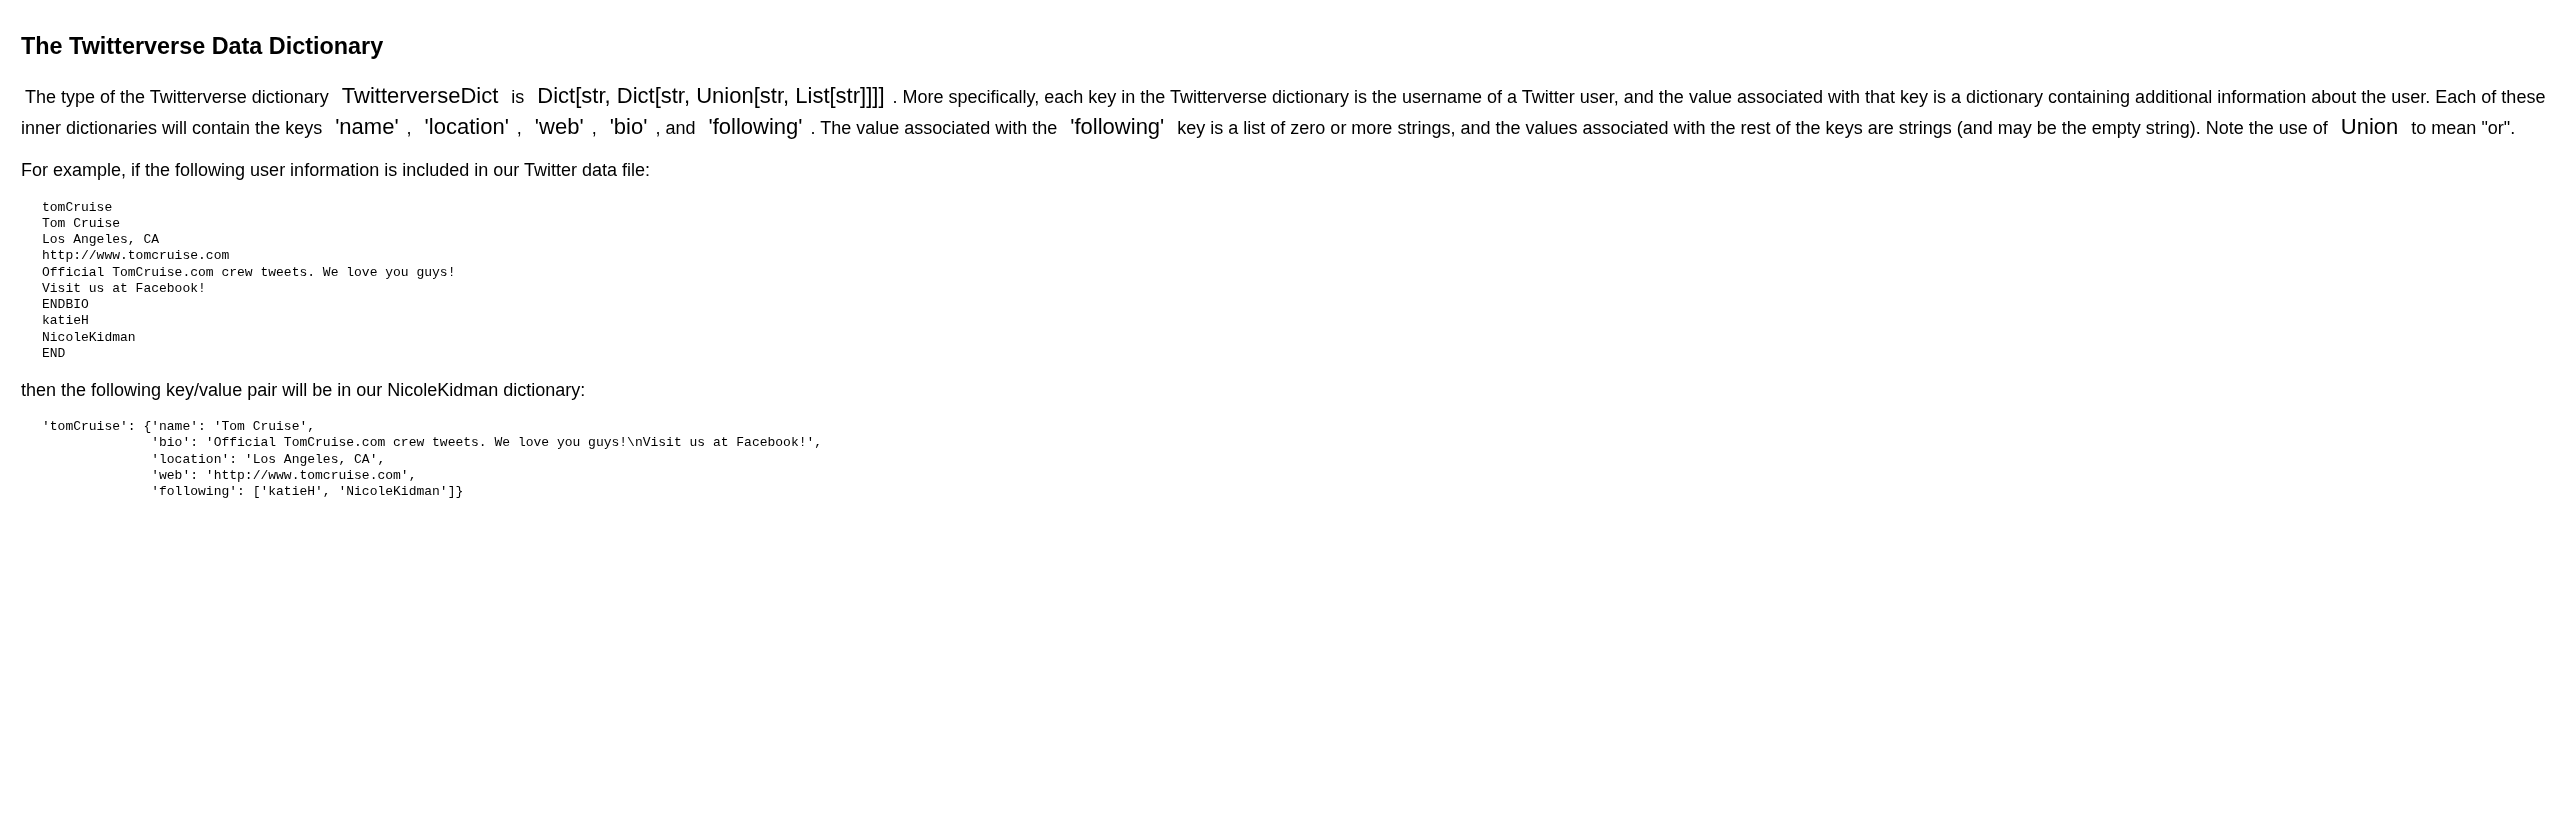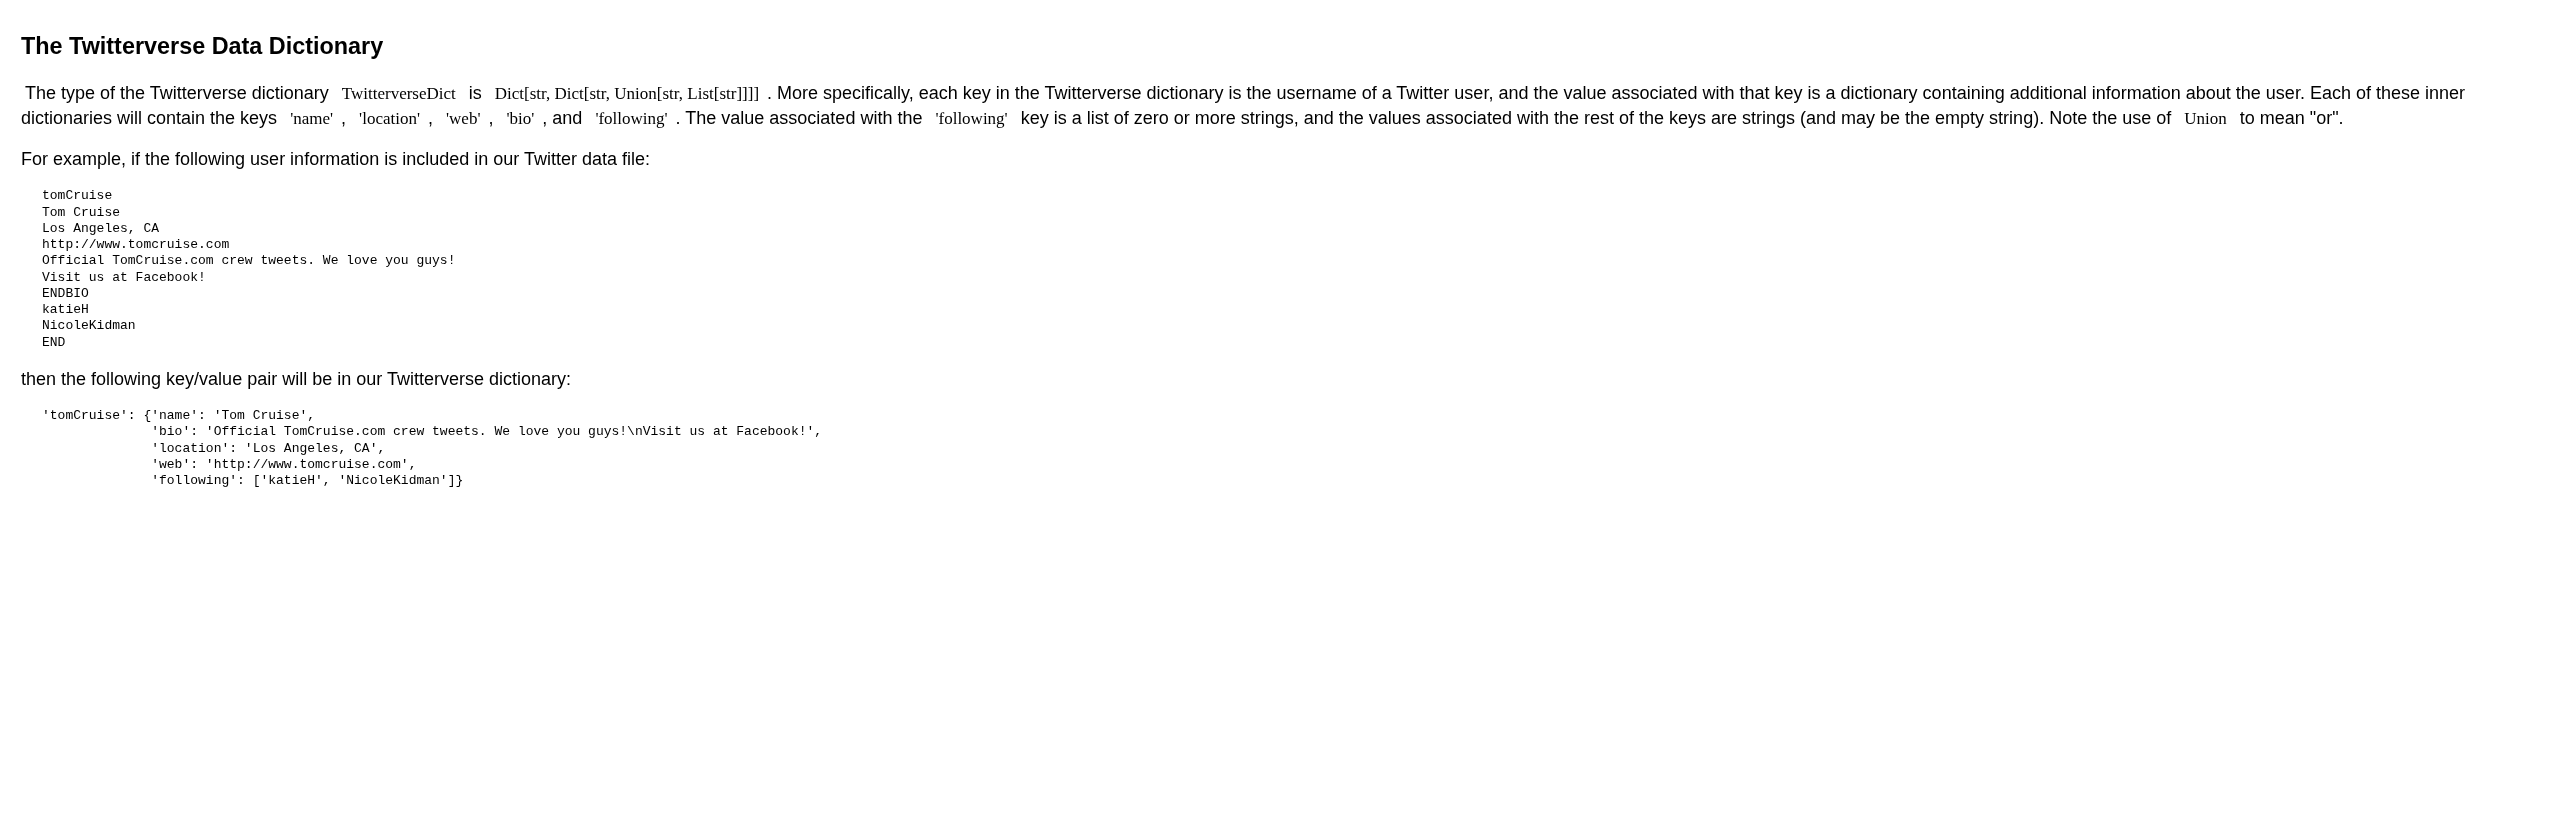--- a/index.html
+++ b/index.html
@@ -17,22 +17,22 @@
     }
     h2 {
       font-size: 23.4px;
       font-weight: bold;
       margin-bottom: 18px;
     }
     p {
       margin-bottom: 16px;
     }
     code, .mono {
-      font-family: Liberation Serif, serif;
-      font-size: 17px;
+      font-family: Liberation Sans, sans-serif;
+      font-size: 22px;
     }
     pre {
       font-family: "Courier New", Courier, monospace;
       font-size: 13px;
       white-space: pre;
       margin-left: 25px;
       margin-bottom: 16px;
       line-height: 1.25;
     }
   </style>
@@ -51,20 +51,20 @@
 Tom Cruise
 Los Angeles, CA
 http://www.tomcruise.com
 Official TomCruise.com crew tweets. We love you guys!
 Visit us at Facebook!
 ENDBIO
 katieH
 NicoleKidman
 END</pre>
 
-<p>then the following key/value pair will be in our Twitterverse dictionary:</p>
+<p>then the following key/value pair will be in our NicoleKidman dictionary:</p>
 
 <pre>'tomCruise': {'name': 'Tom Cruise',
               'bio': 'Official TomCruise.com crew tweets. We love you guys!\nVisit us at Facebook!',
               'location': 'Los Angeles, CA',
               'web': 'http://www.tomcruise.com',
               'following': ['katieH', 'NicoleKidman']}</pre>
 
 
 </body></html>

